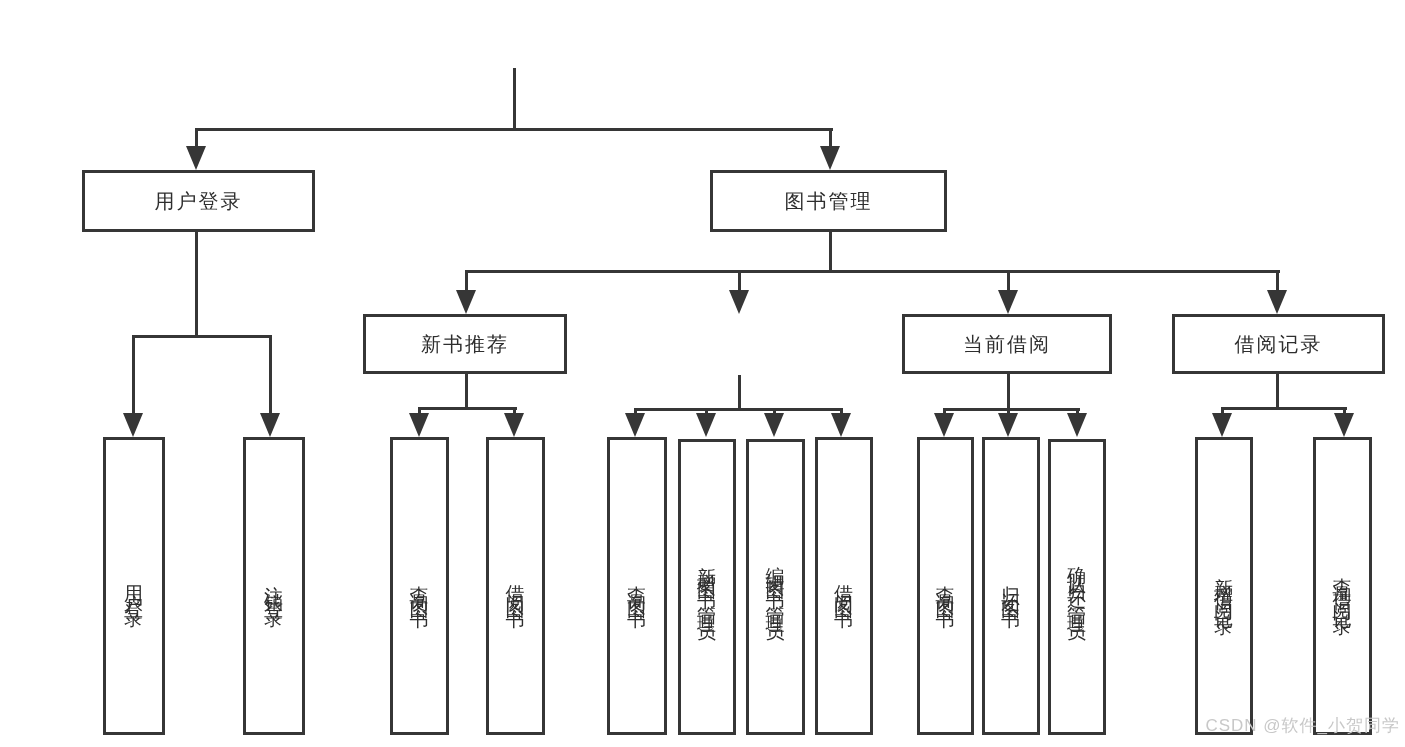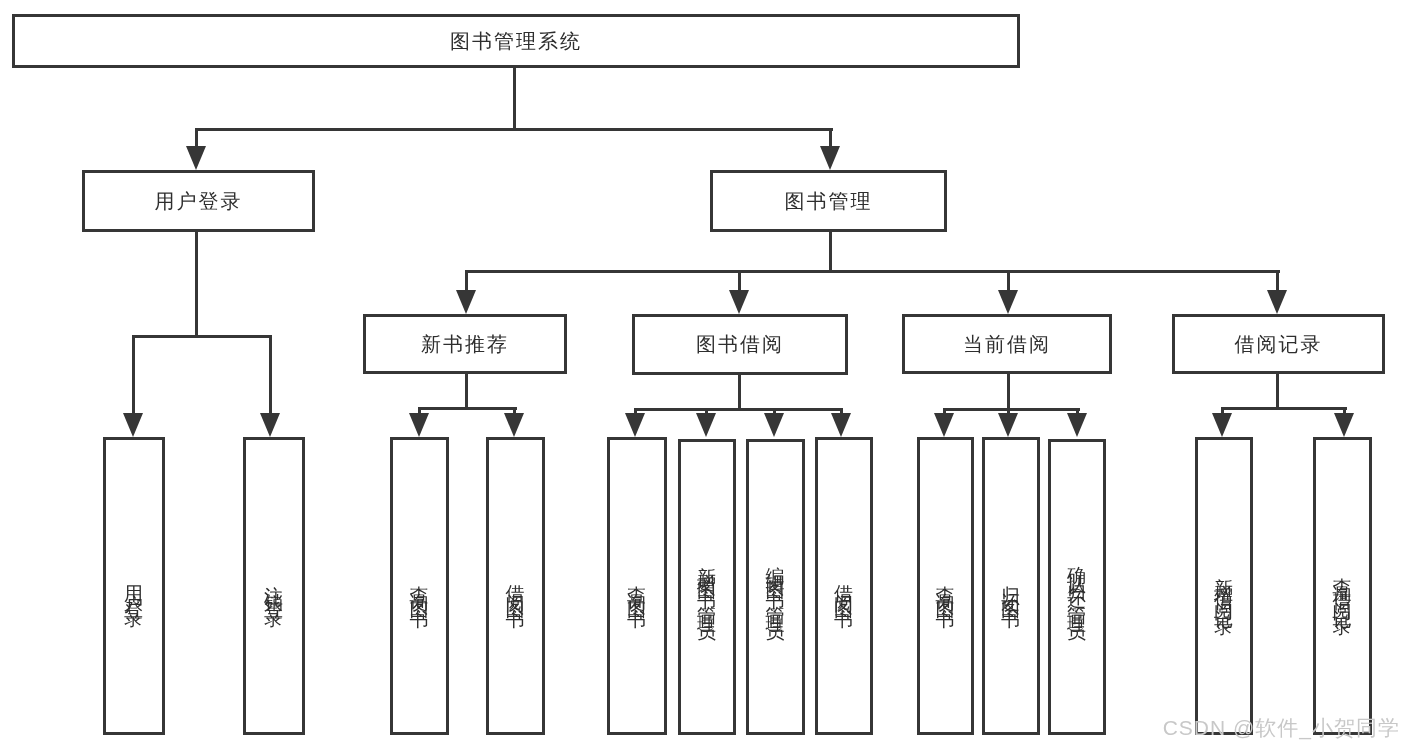--- a/index.html
+++ b/index.html
@@ -24,21 +24,21 @@
     letter-spacing:8px;line-height:1;display:block;
   }
   .h{position:absolute;height:3px;background:var(--line);}
   .v{position:absolute;width:3px;background:var(--line);}
   .arrow{
     position:absolute;width:0;height:0;
     border-left:10px solid transparent;border-right:10px solid transparent;
     border-top:24px solid var(--line);
   }
   .watermark{
-    position:absolute;top:714px;right:5px;font-size:21px;
+    position:absolute;top:714px;right:5px;font-size:17px;
     color:var(--wm);letter-spacing:1px;white-space:nowrap;
   }
 </style>
 </head>
 <body>
 
 <div class="stage">
 
   <div class="v" style="left:513px;top:68px;height:60px"></div>
   <div class="h" style="left:195px;top:128px;width:638px"></div>
@@ -92,36 +92,30 @@
   <div class="arrow" style="left:998px;top:413px"></div>
   <div class="arrow" style="left:1067px;top:413px"></div>
 
   <div class="v" style="left:1276px;top:374px;height:33px"></div>
   <div class="h" style="left:1221px;top:407px;width:126px"></div>
   <div class="v" style="left:1221px;top:407px;height:8px"></div>
   <div class="v" style="left:1343px;top:407px;height:8px"></div>
   <div class="arrow" style="left:1212px;top:413px"></div>
   <div class="arrow" style="left:1334px;top:413px"></div>
 
-  <div class="box" style="left:12px;top:14px;width:1008px;height:54px">
-    <span>图书管理系统</span>
-  </div>
 
   <div class="box" style="left:82px;top:170px;width:233px;height:62px">
     <span>用户登录</span>
   </div>
   <div class="box" style="left:363px;top:314px;width:204px;height:60px">
     <span>新书推荐</span>
   </div>
 
   <div class="box" style="left:710px;top:170px;width:237px;height:62px">
     <span>图书管理</span>
-  </div>
-  <div class="box" style="left:632px;top:314px;width:216px;height:61px">
-    <span>图书借阅</span>
   </div>
   <div class="box" style="left:902px;top:314px;width:210px;height:60px">
     <span>当前借阅</span>
   </div>
   <div class="box" style="left:1172px;top:314px;width:213px;height:60px">
     <span>借阅记录</span>
   </div>
 
   <div class="box leaf" style="left:103px;top:437px;width:62px;height:298px">
     <span class="vtext">用户登录</span>

